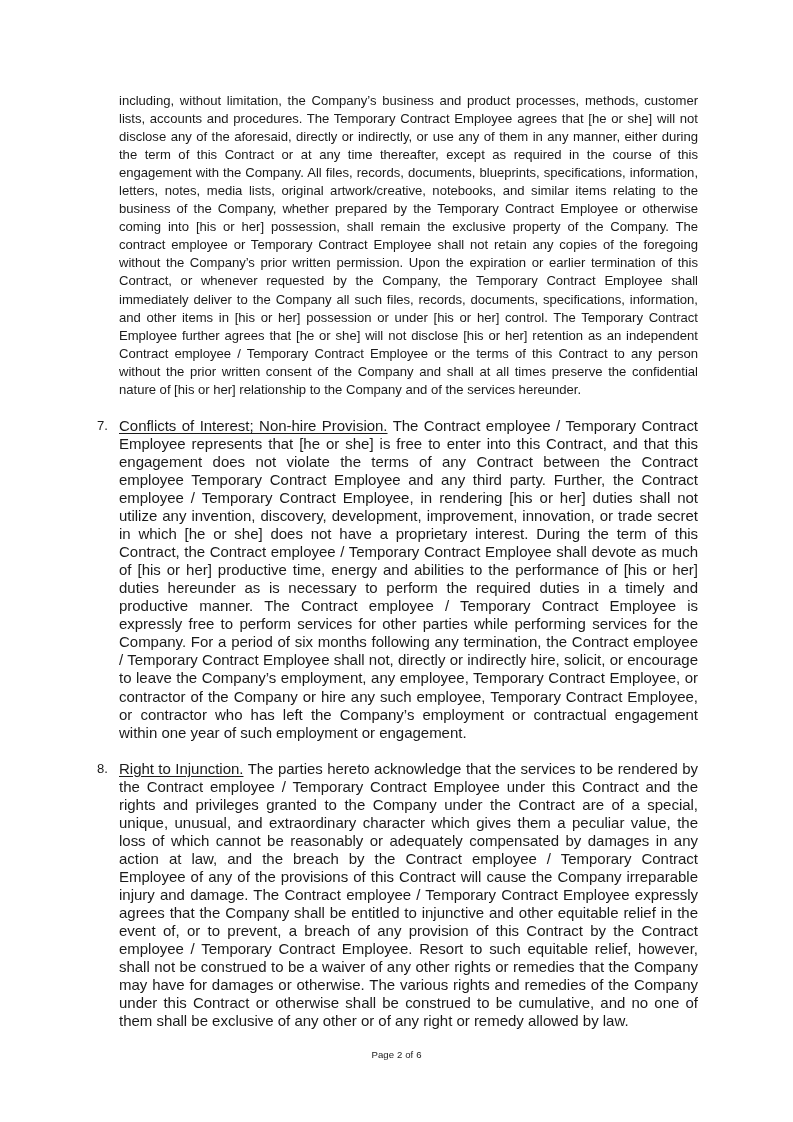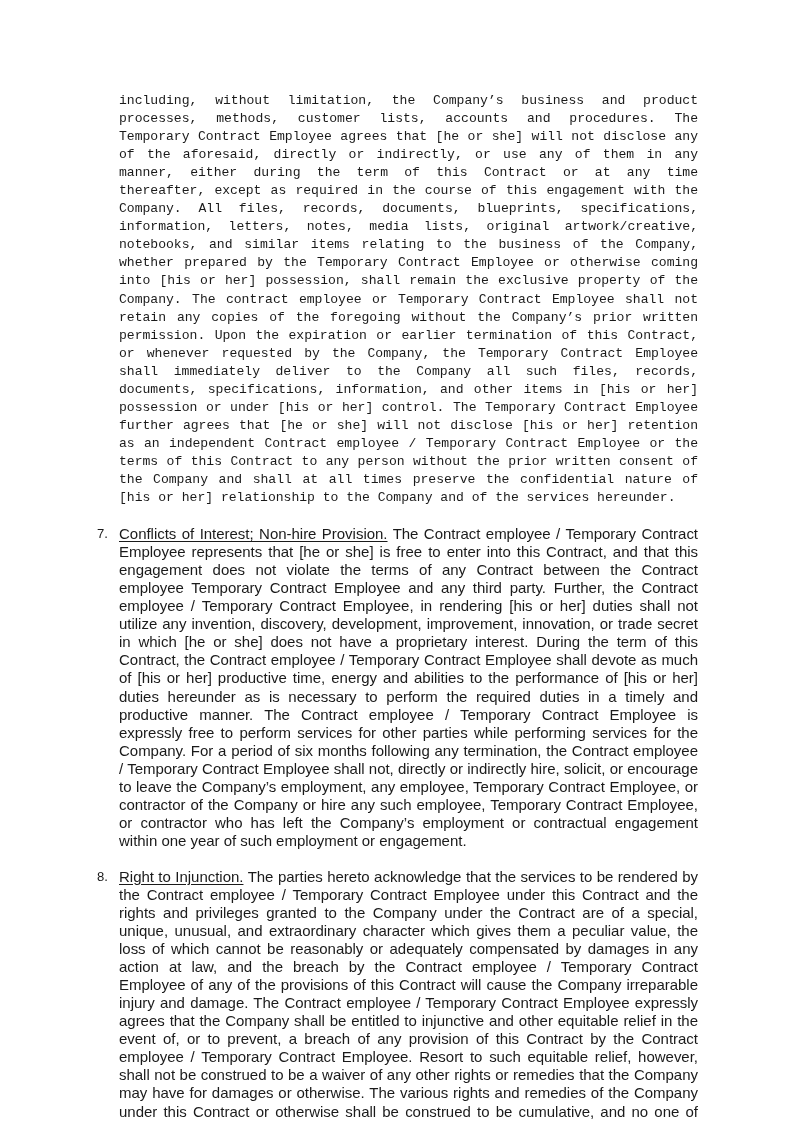--- a/index.html
+++ b/index.html
@@ -29,21 +29,20 @@
     top: 92px;
     width: 601px;
   }
   .para {
     font-size: 13.1px;
     line-height: 18.05px;
     text-align: justify;
     text-justify: inter-word;
     margin: 0 0 18px 12px;
     letter-spacing: -0.02px;
-    font-family: Liberation Mono, monospace;
   }
   
   .para.plain {
     margin-left: 22px;
     width: 579px;
   }
   
   .clause {
     position: relative;
     margin: 0 0 18px 0;
@@ -97,14 +96,17 @@
       <div class="body"><span class="heading">Conflicts of Interest; Non-hire Provision.</span><span>  The Contract employee / Temporary Contract Employee represents that [he or she] is free to enter into this Contract, and that this engagement does not violate the terms of any Contract between the Contract employee Temporary Contract Employee and any third party.   Further, the Contract employee / Temporary Contract Employee, in rendering [his or her] duties shall not utilize any invention, discovery, development, improvement, innovation, or trade secret in which [he or she] does not have a proprietary interest.   During the term of this Contract, the Contract employee / Temporary Contract Employee shall devote as much of [his or her] productive time, energy and abilities to the performance of [his or her] duties hereunder as is necessary to perform the required duties in a timely and productive manner.  The Contract employee / Temporary Contract Employee is expressly free to perform services for other parties while performing services for the Company.  For a period of six months following any termination, the Contract employee / Temporary Contract Employee shall not, directly or indirectly hire, solicit, or encourage to leave the Company’s employment, any employee, Temporary Contract Employee, or contractor of the Company or hire any such employee, Temporary Contract Employee, or contractor who has left the Company’s employment or contractual engagement within one year of such employment or engagement.</span></div>
     </div>
 
     <div class="clause">
       <span class="num">8.</span>
       <div class="body"><span class="heading">Right to Injunction.</span><span>   The parties hereto acknowledge that the services to be rendered by the Contract employee / Temporary Contract Employee under this Contract and the rights and privileges granted to the Company under the Contract are of a special, unique, unusual, and extraordinary character which gives them a peculiar value, the loss of which cannot be reasonably or adequately compensated by damages in any action at law, and the breach by the Contract employee / Temporary Contract Employee of any of the provisions of this Contract will cause the Company irreparable injury and damage.   The Contract employee / Temporary Contract Employee expressly agrees that the Company shall be entitled to injunctive and other equitable relief in the event of, or to prevent, a breach of any provision of this Contract by the Contract employee / Temporary Contract Employee.  Resort to such equitable relief, however, shall not be construed to be a waiver of any other rights or remedies that the Company may have for damages or otherwise.  The various rights and remedies of the Company under this Contract or otherwise shall be construed to be cumulative, and no one of them shall be exclusive of any other or of any right or remedy allowed by law.</span></div>
     </div>
 
   </div>
 
+  <div class="footer">
+    <span class="footer-text">Page 2 of 6</span>
+  </div>
 
 </div>
 
 </body></html>

